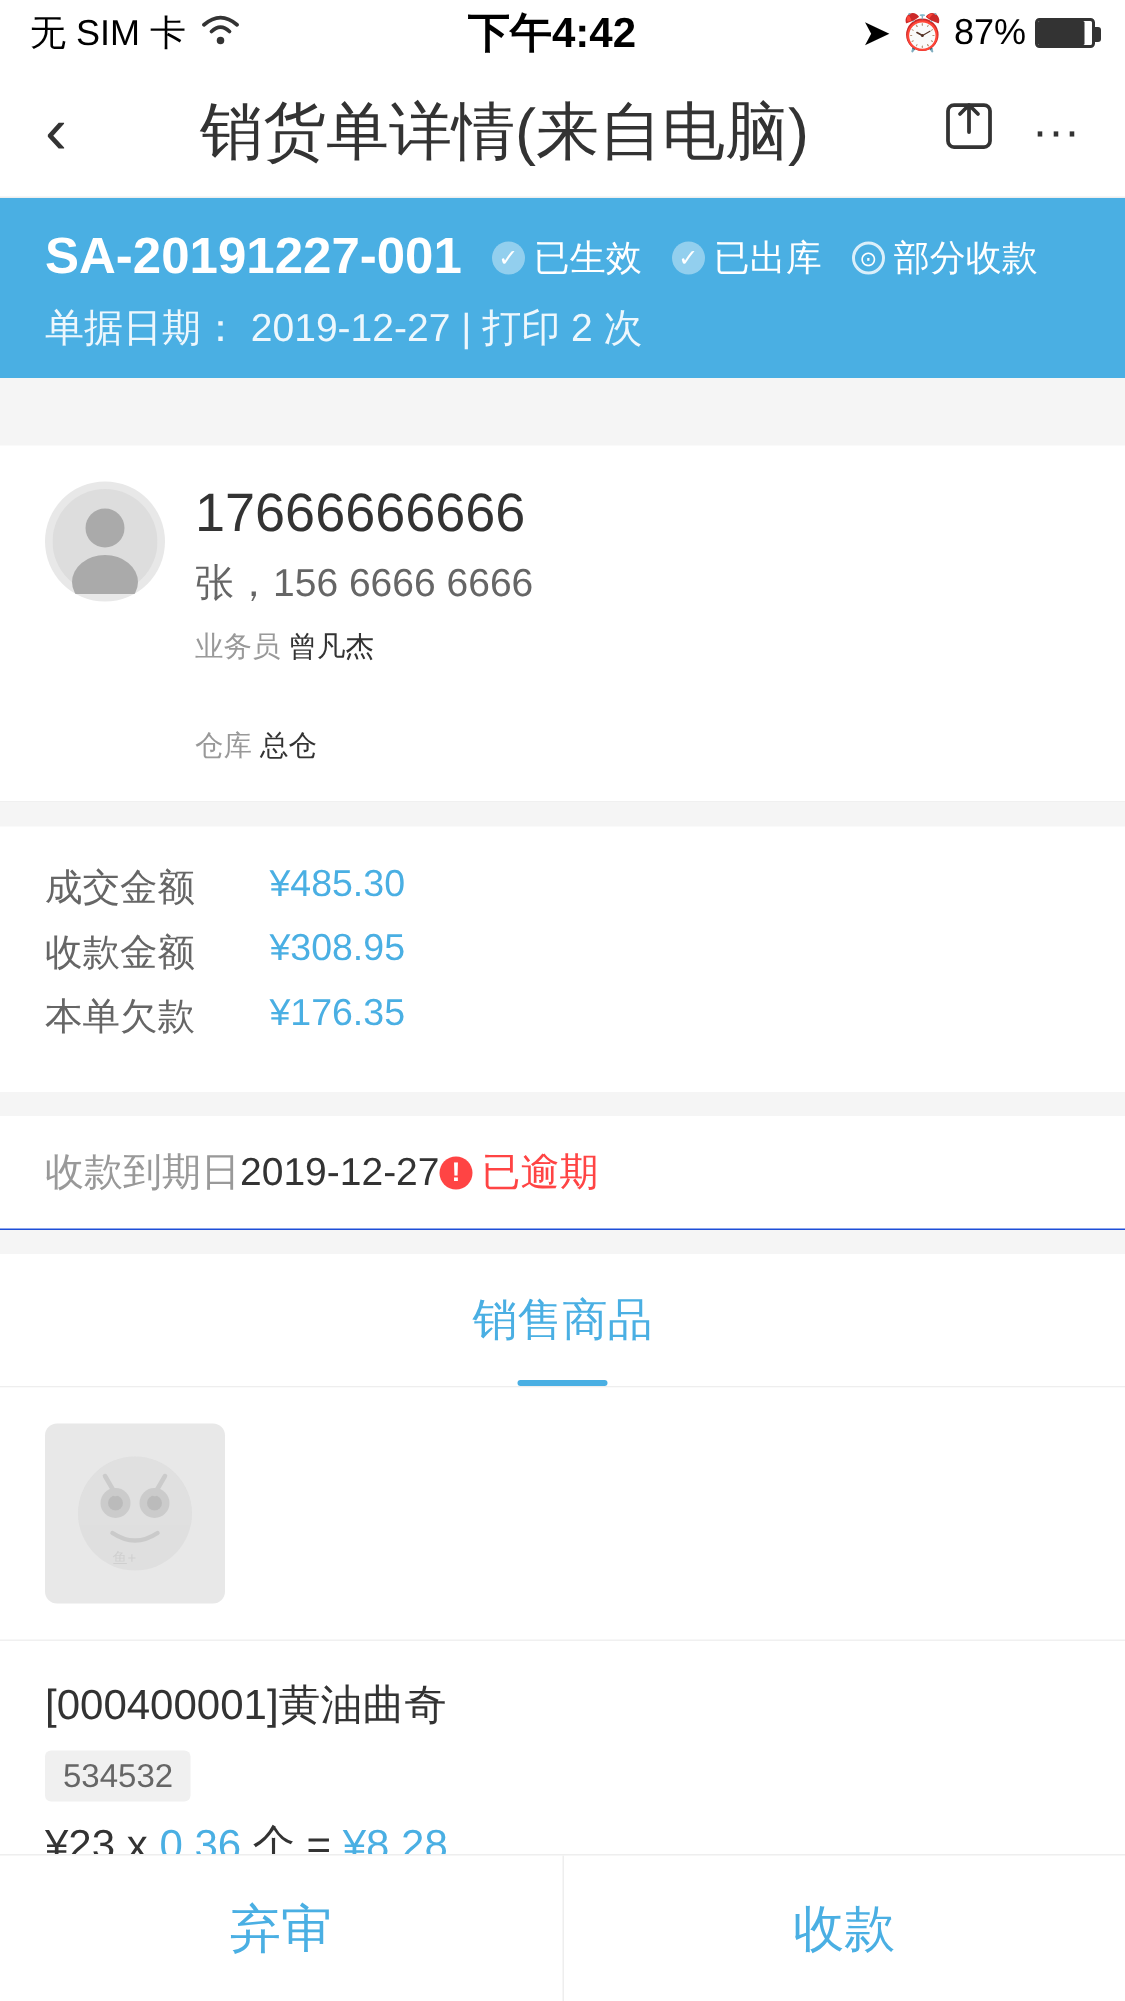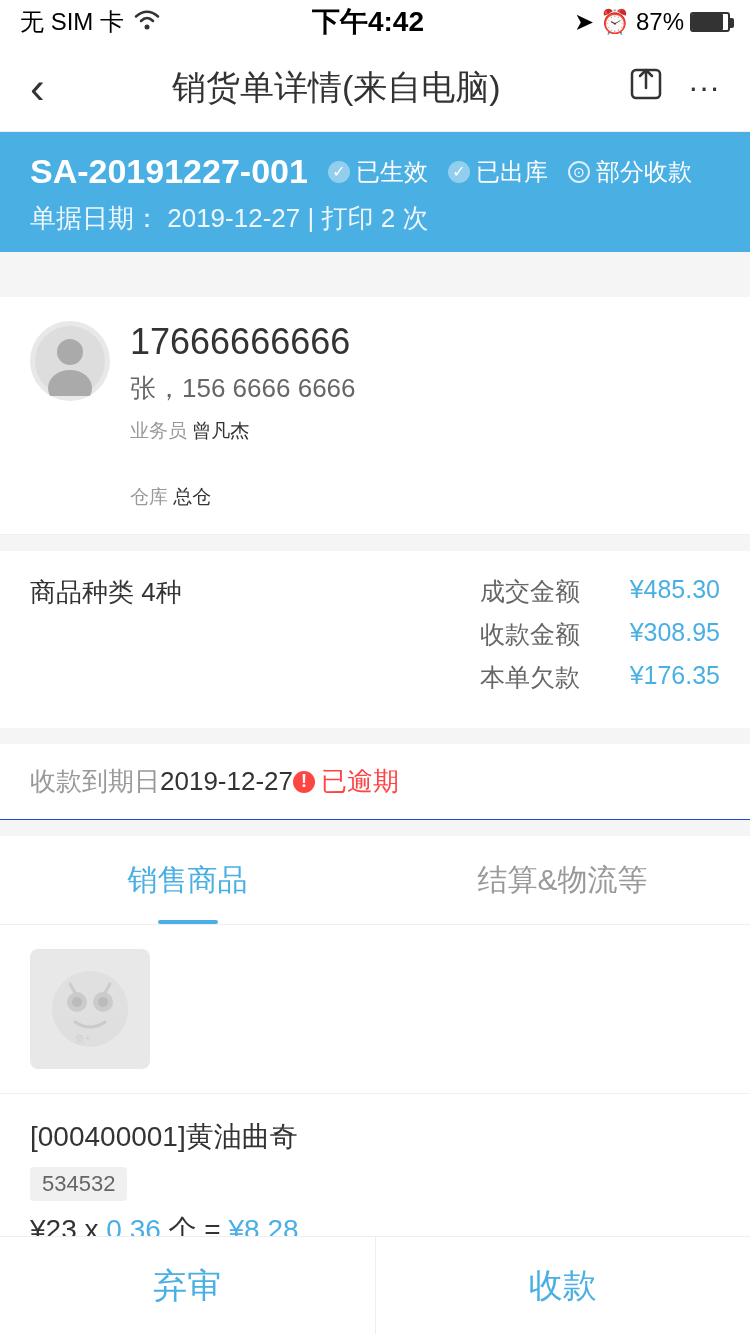--- a/index.html
+++ b/index.html
@@ -55,21 +55,21 @@
       justify-content: space-between;
       padding: 0 30px;
       border-bottom: 1px solid #eee;
     }
     .nav-back {
       font-size: 36px;
       color: #333;
       cursor: pointer;
     }
     .nav-title {
-      font-size: 34px;
+      font-size: 42px;
       font-weight: 500;
       color: #333;
     }
     .nav-actions {
       display: flex;
       align-items: center;
       gap: 24px;
     }
     .nav-share, .nav-more {
       font-size: 32px;
@@ -414,25 +414,20 @@
       <div>
         <span class="meta-label">仓库</span>
         <span> </span>
         <span class="meta-value">总仓</span>
       </div>
     </div>
   </div>
 </div>
 
 <div class="summary-section">
-  <div class="summary-left">
-    <span class="meta-label">商品种类</span>
-    <span> </span>
-    <span>4种</span>
-  </div>
   <div class="summary-right">
     <div class="summary-item">
       <span class="summary-item-label">成交金额</span>
       <span class="summary-item-value">¥485.30</span>
     </div>
     <div class="summary-item">
       <span class="summary-item-label">收款金额</span>
       <span class="summary-item-value">¥308.95</span>
     </div>
     <div class="summary-item">
@@ -447,21 +442,20 @@
   <span class="due-date">2019-12-27</span>
   <span class="overdue-badge">
     <span class="overdue-dot">!</span>
     <span>已逾期</span>
   </span>
 </div>
 
 <div class="tabs-section">
   <div class="tabs-row">
     <div class="tab active">销售商品</div>
-    <div class="tab">结算&amp;物流等</div>
   </div>
 </div>
 
 <div class="products-list">
 
   <div class="product-item">
     <div class="product-thumb product-thumb-owl">
       <svg width="90" height="90" viewBox="0 0 90 90" class="owl-svg">
         <circle cx="45" cy="45" r="38" fill="#ccc"></circle>
         <circle cx="32" cy="38" r="10" fill="#888"></circle>

